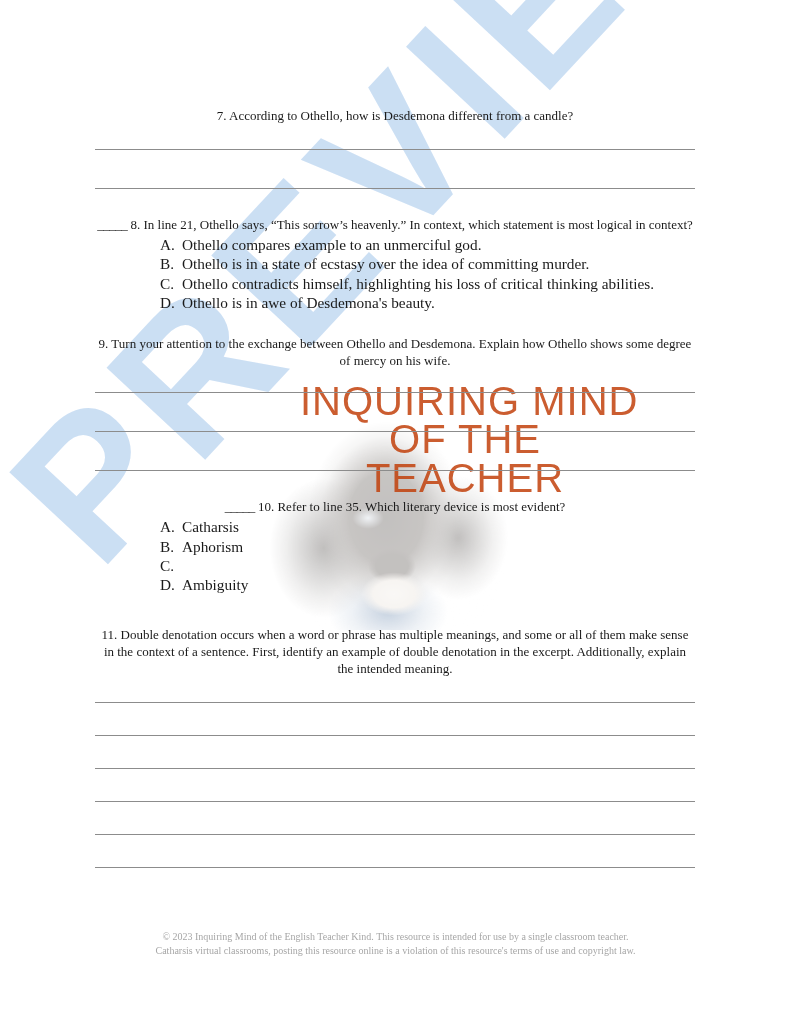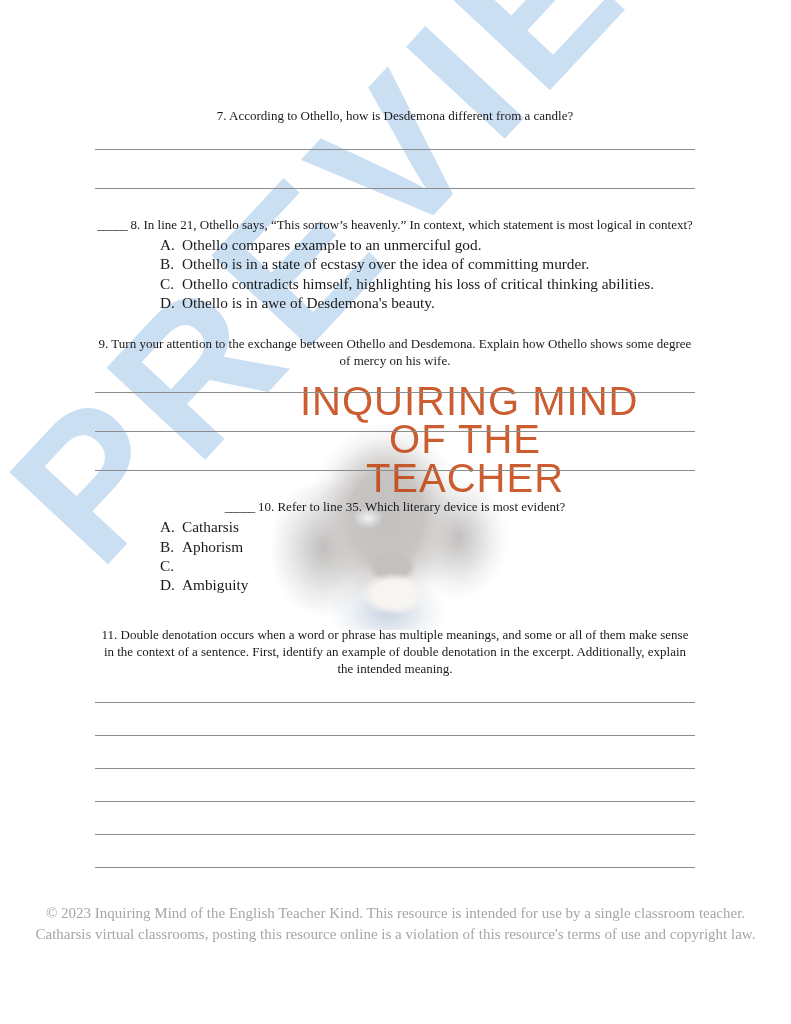--- a/index.html
+++ b/index.html
@@ -147,24 +147,24 @@
   .sp-after-9   { height: 28px; }
   .sp-after-10  { height: 32px; }
   .sp-11-lines  { height: 24px; }
   .sp-11-gap    { height: 32px; }
 
   
   .footer {
     position: absolute;
     left: 0;
     right: 0;
-    top: 903px;
+    top: 930px;
     text-align: center;
     color: #a6a6a6;
-    font-size: 15px;
+    font-size: 10px;
     line-height: 1.42;
     font-family: "Liberation Serif", "DejaVu Serif", serif;
   }
 </style>
 </head>
 <body>
 
 <div class="page">
 
   <div class="wm-layer">

